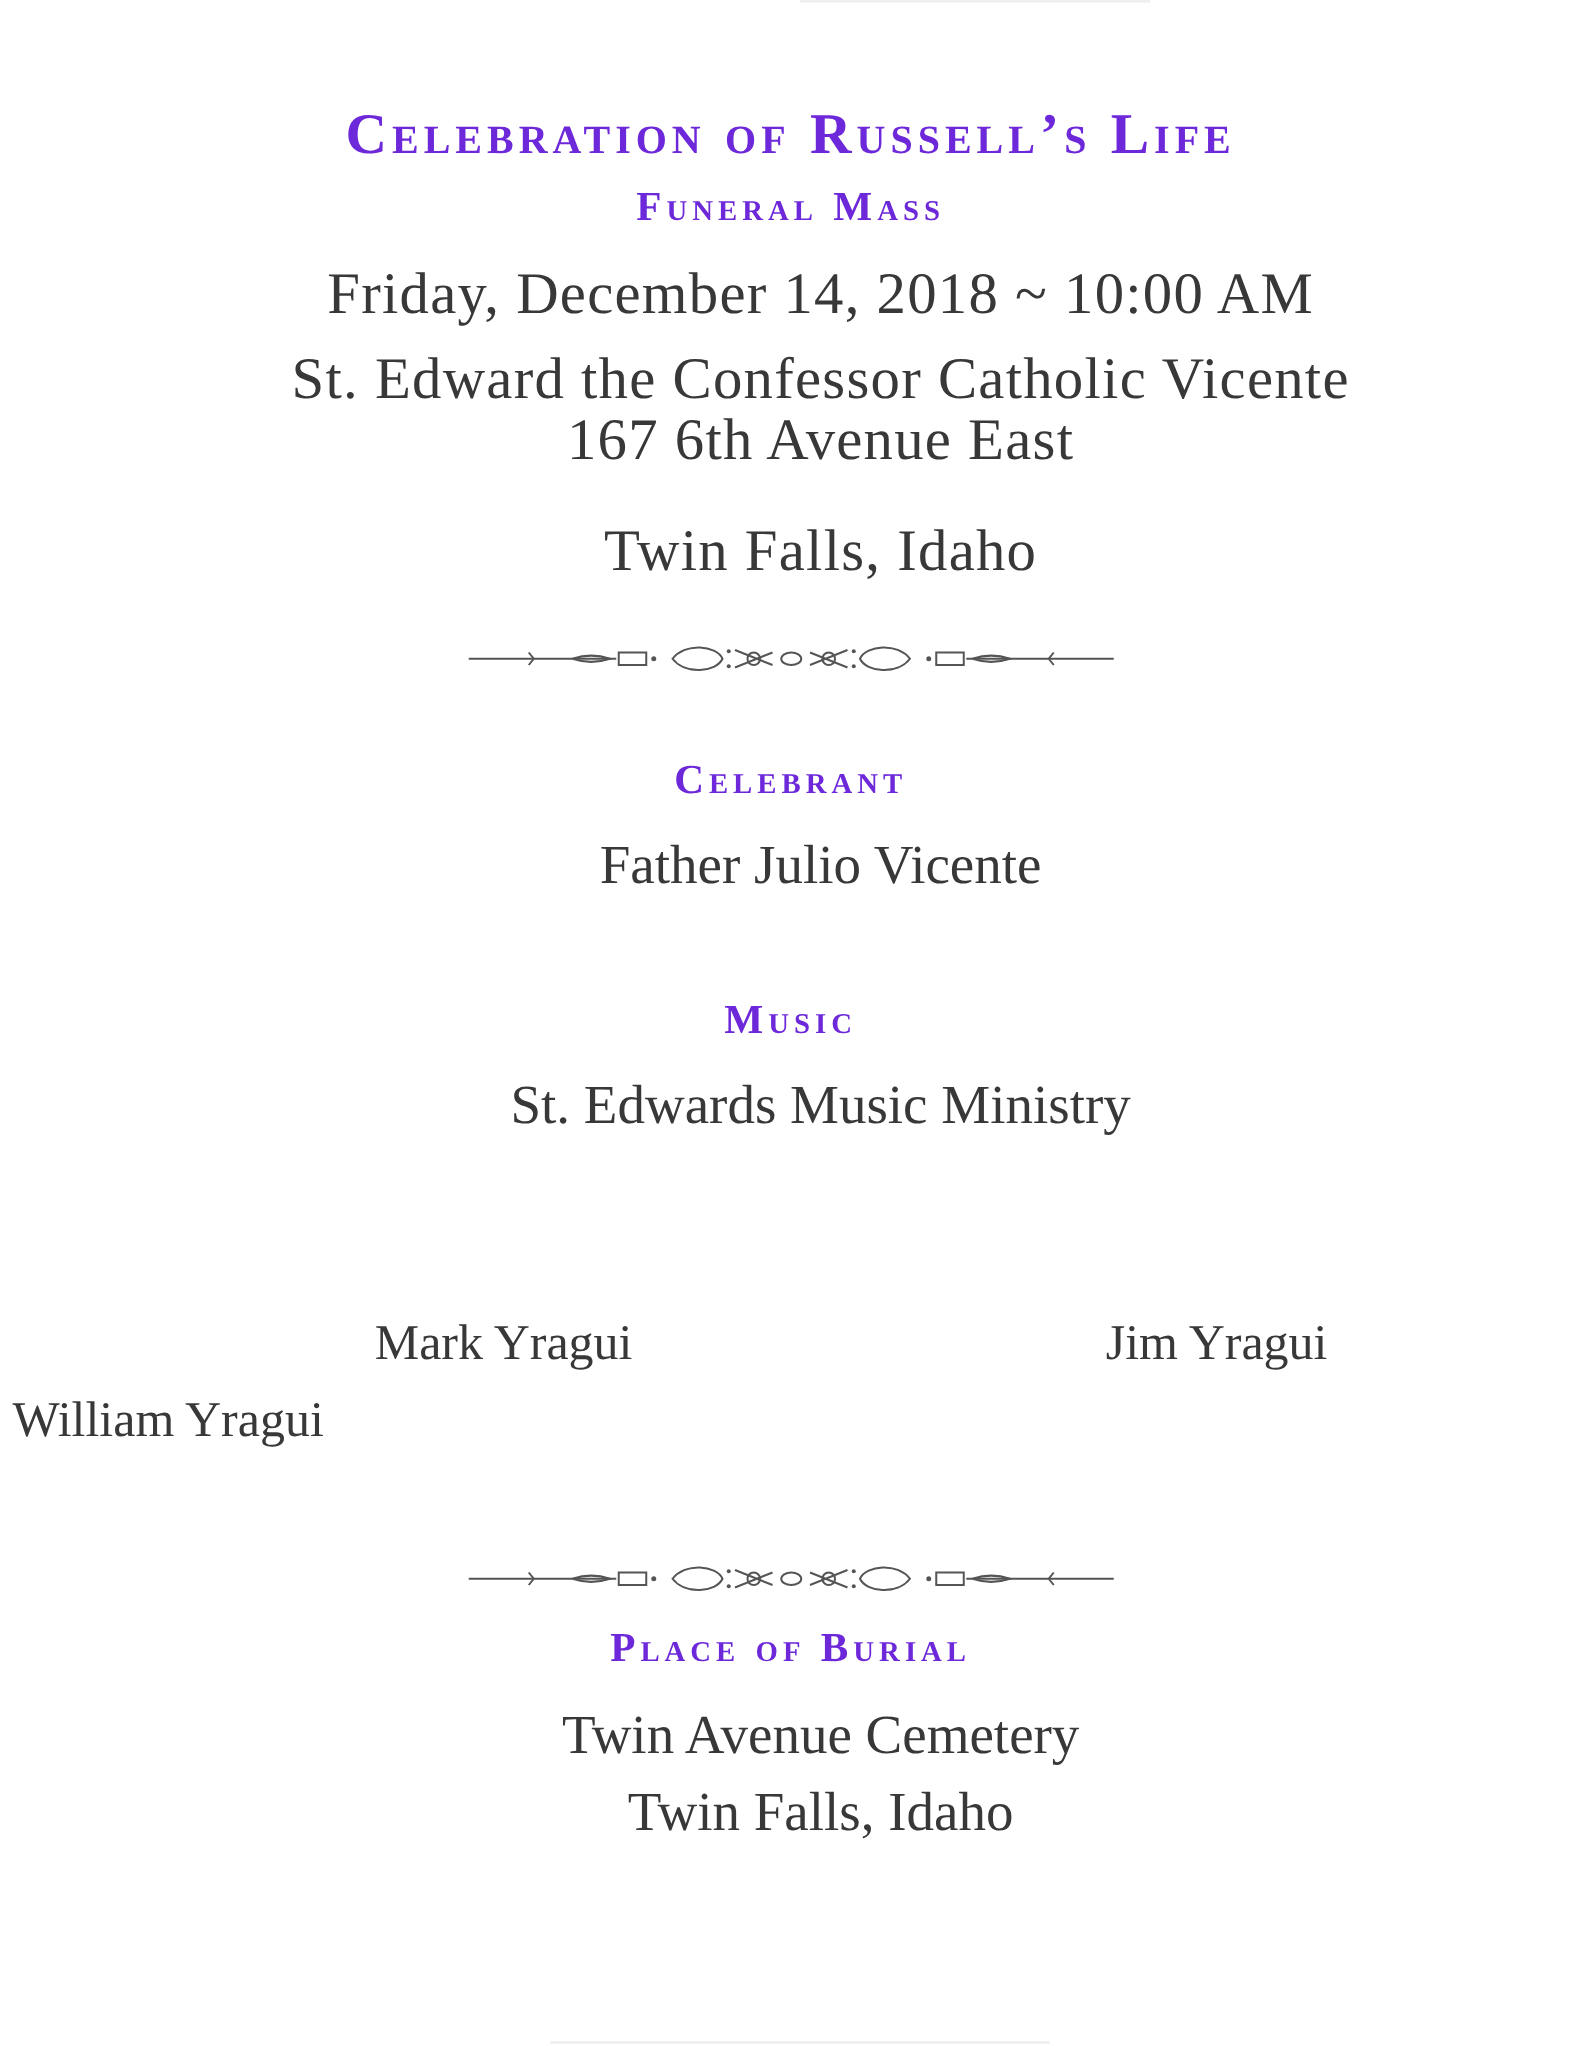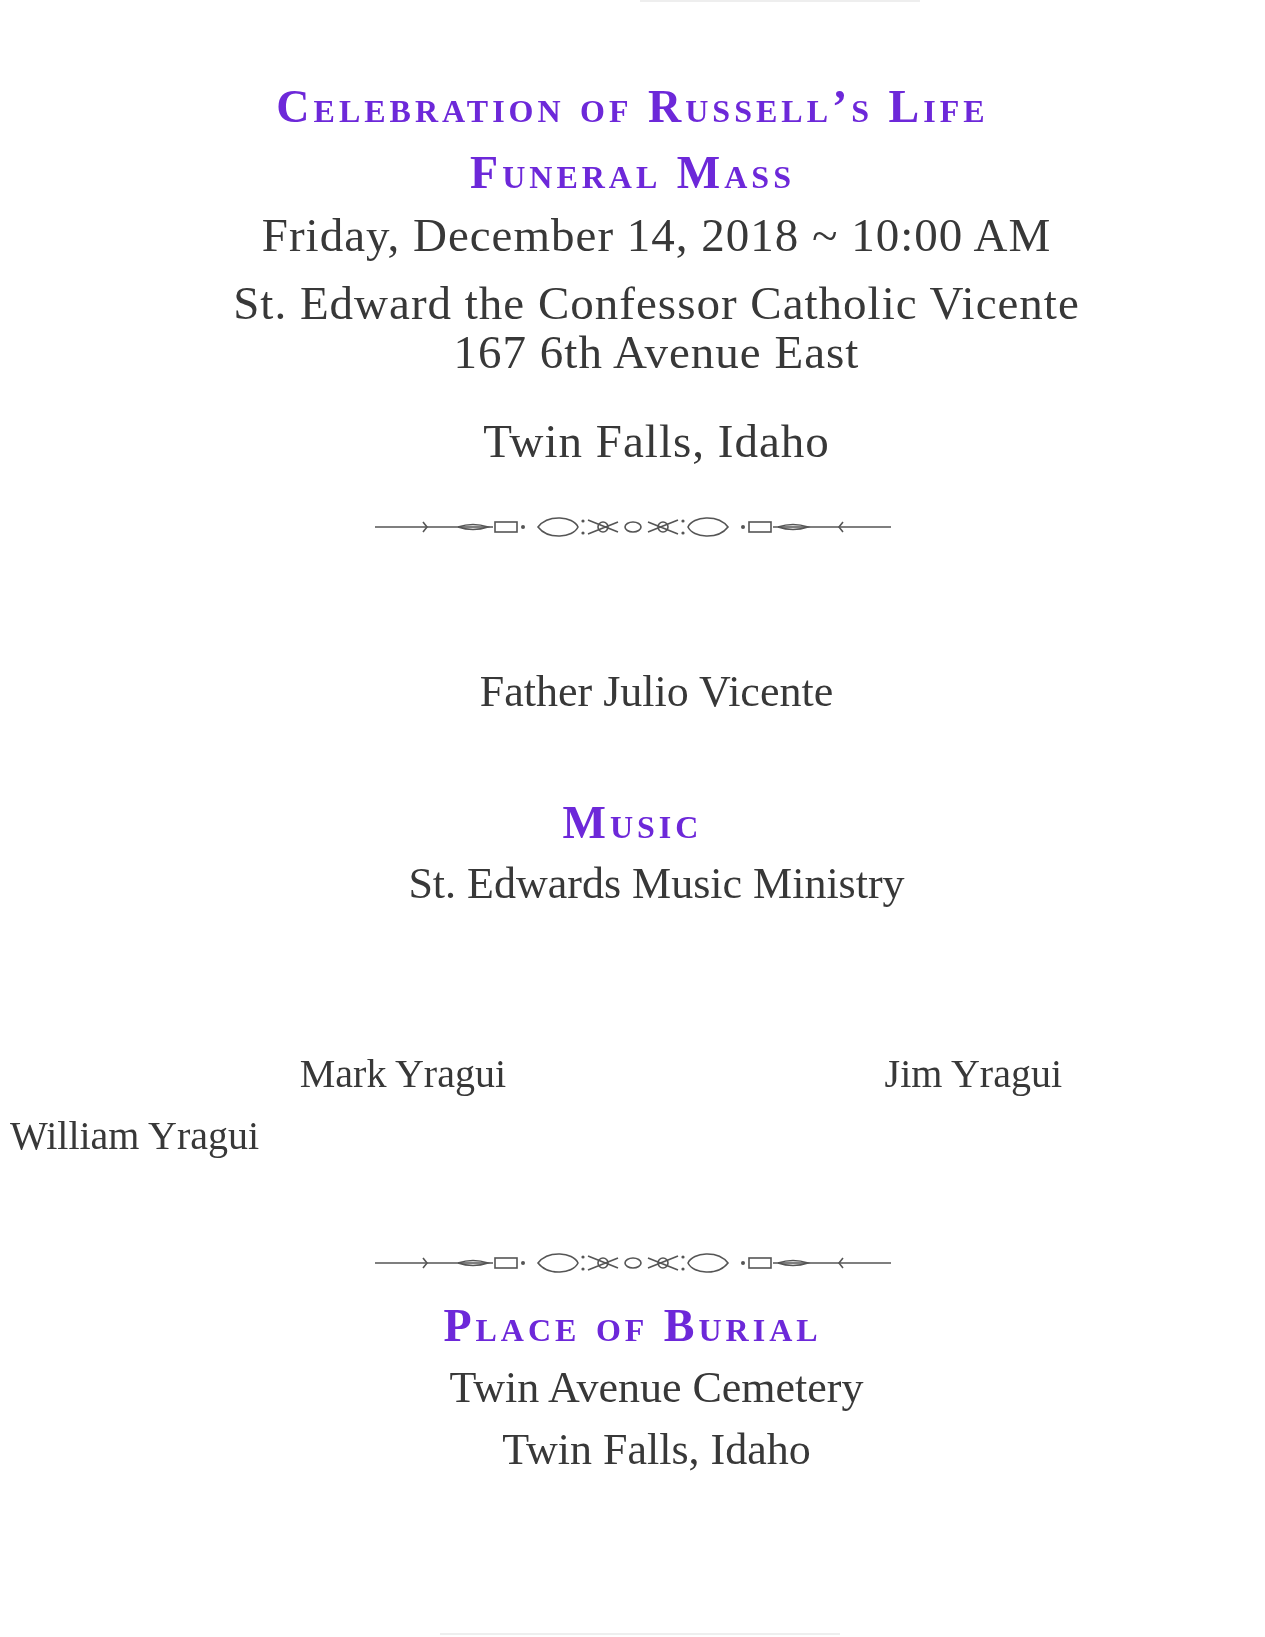--- a/index.html
+++ b/index.html
@@ -35,21 +35,21 @@
       letter-spacing: 4px;
       color: #6d28d9;
     }
     .body-text {
       font-size: 47px;
       letter-spacing: 1px;
       color: #383838;
       padding-left: 24px;
     }
     .h-main { font-size: 46px; }
-    .h-sub  { font-size: 46px; }
+    .h-sub  { font-size: 33px; }
 
     .bearers {
       position: absolute;
       left: 0;
       width: 1072px;
       display: grid;
       grid-template-columns: 1fr 1fr;
       column-gap: 40px;
       font-size: 40px;
       color: #383838;
@@ -107,20 +107,21 @@
     <g fill="#555">
       <circle cx="150" cy="15" r="2"></circle>
       <circle cx="370" cy="15" r="2"></circle>
       <circle cx="210" cy="9" r="1.6"></circle>
       <circle cx="310" cy="9" r="1.6"></circle>
       <circle cx="210" cy="21" r="1.6"></circle>
       <circle cx="310" cy="21" r="1.6"></circle>
     </g>
   </svg>
 
+  <div class="line heading h-sub" style="top:608px;">Celebrant</div>
   <div class="line body-text" style="top:670px; font-size:44px; letter-spacing:0;">Father Julio Vicente</div>
 
   <div class="line heading h-sub" style="top:800px;">Music</div>
   <div class="line body-text" style="top:862px; font-size:44px; letter-spacing:0;">St. Edwards Music Ministry</div>
 
   <div class="bearers" style="top:1054px;">
     <div class="cell left">Mark Yragui</div>
     <div class="cell left">Jim Yragui</div>
     <div class="cell right">William Yragui</div>
   </div>

